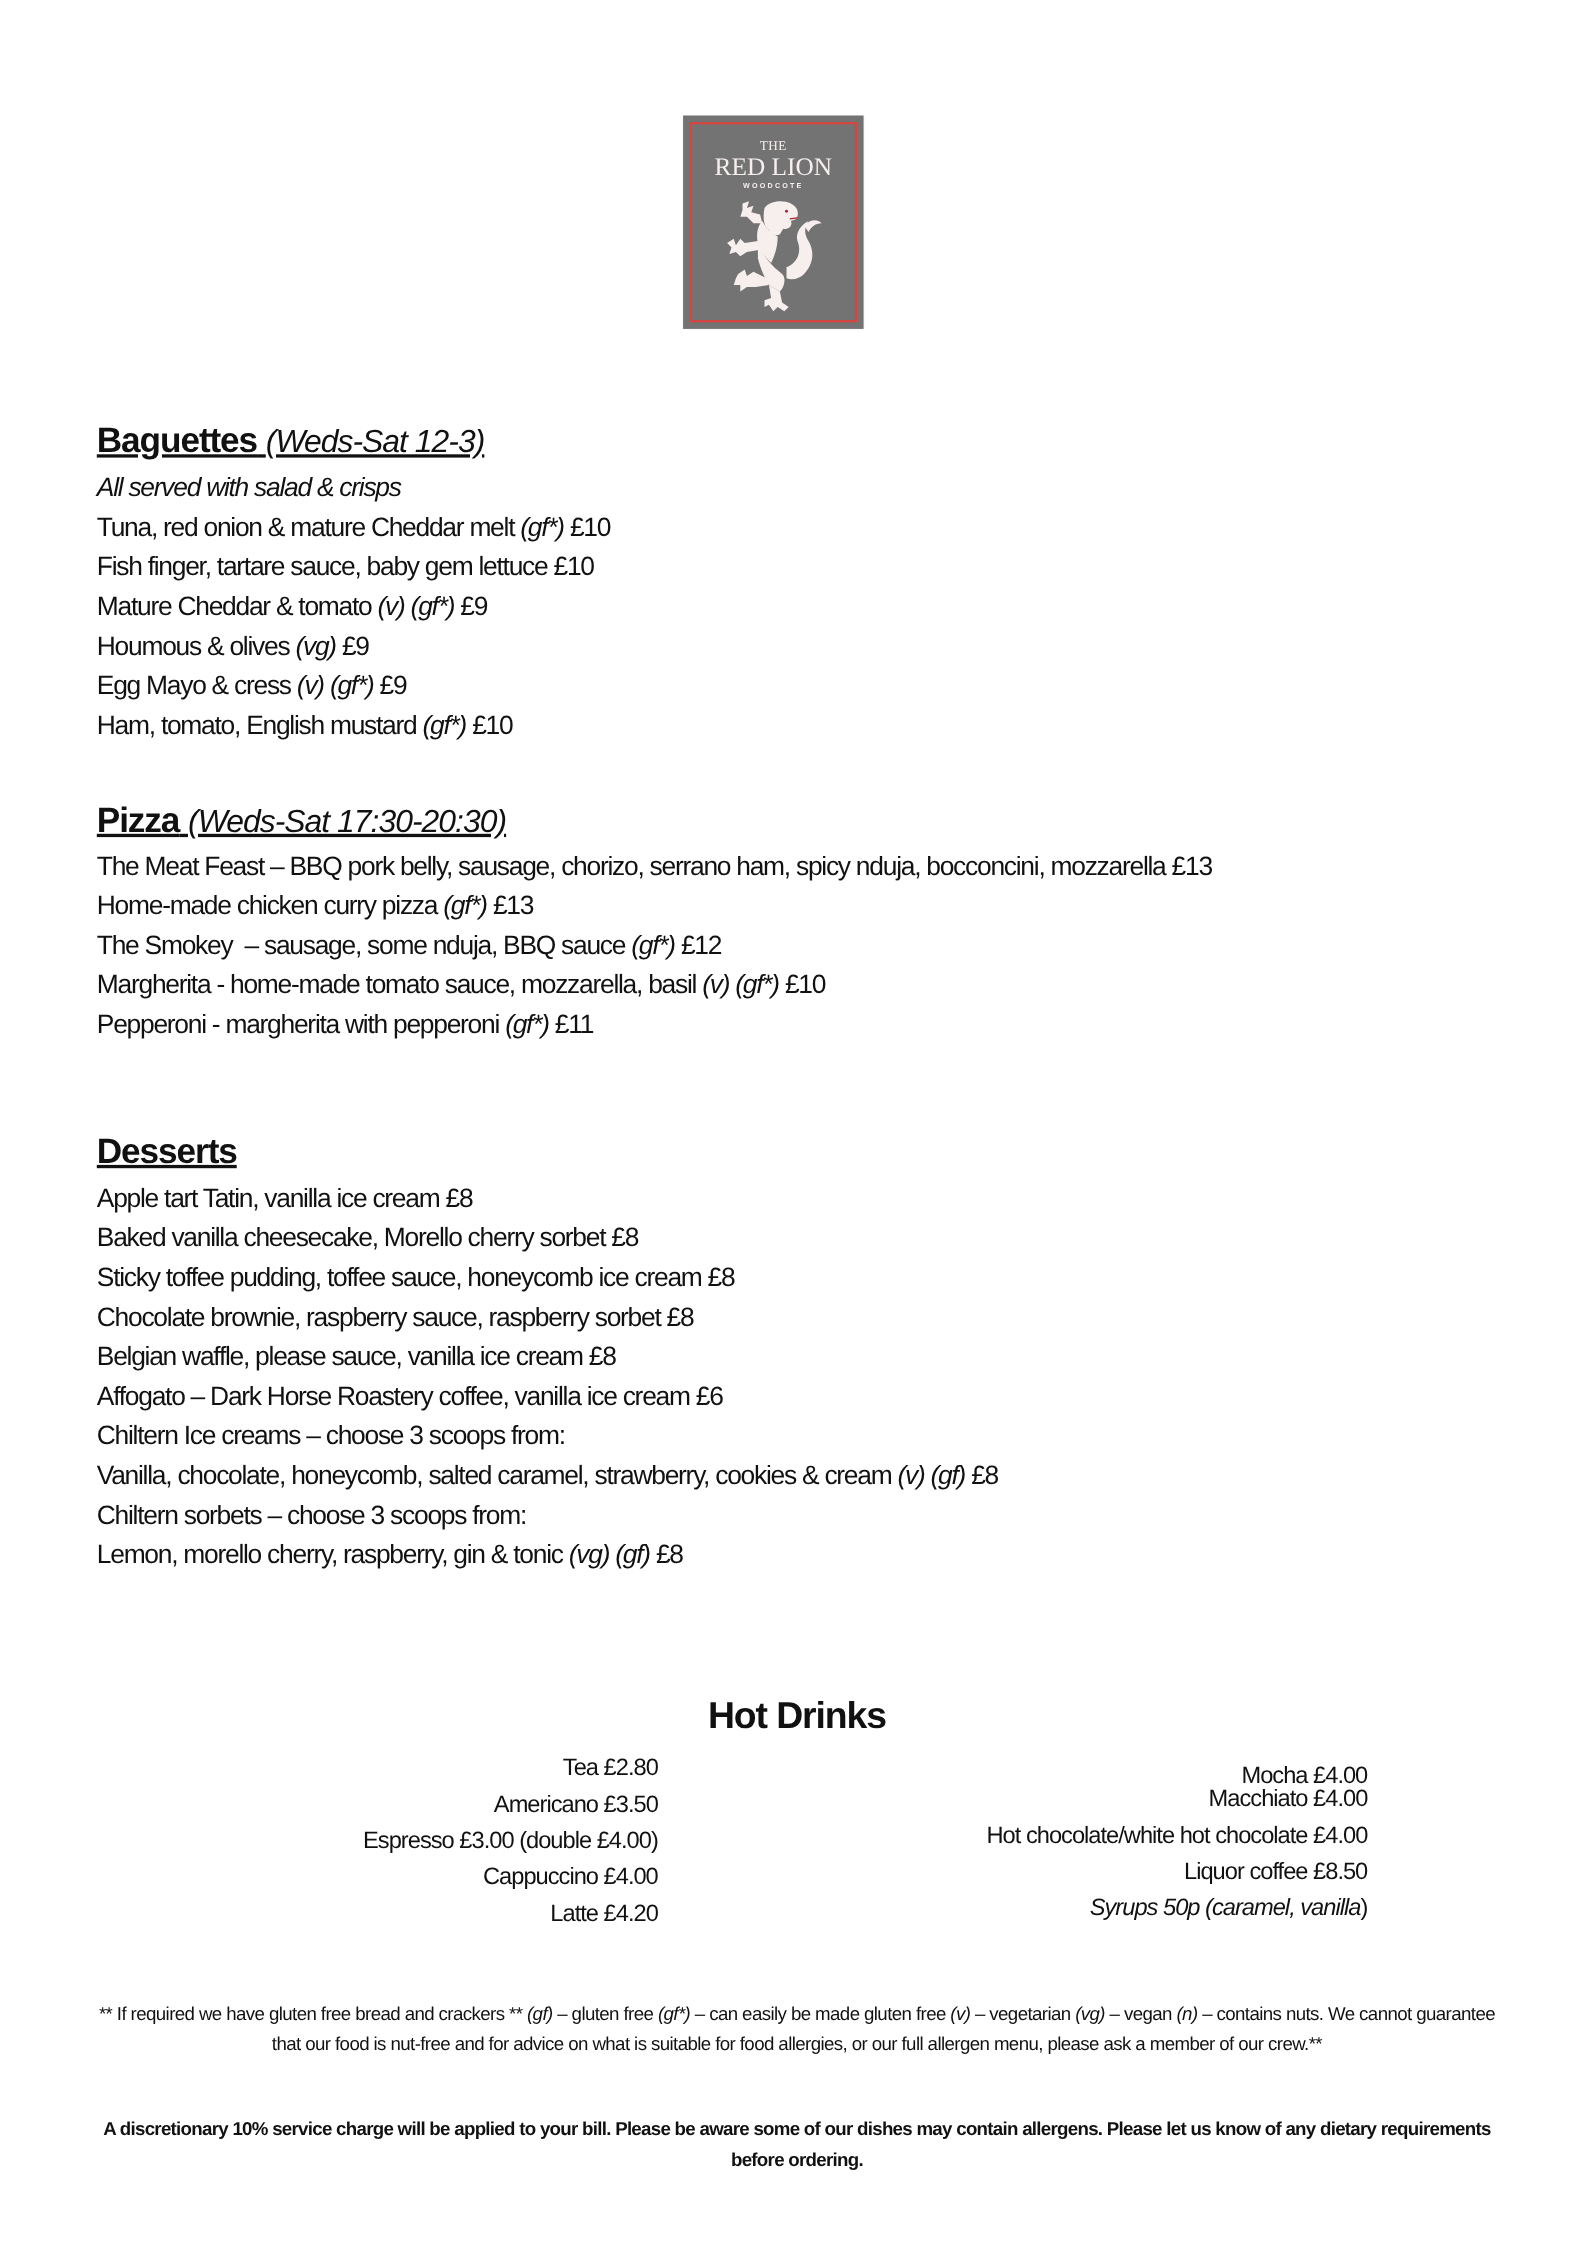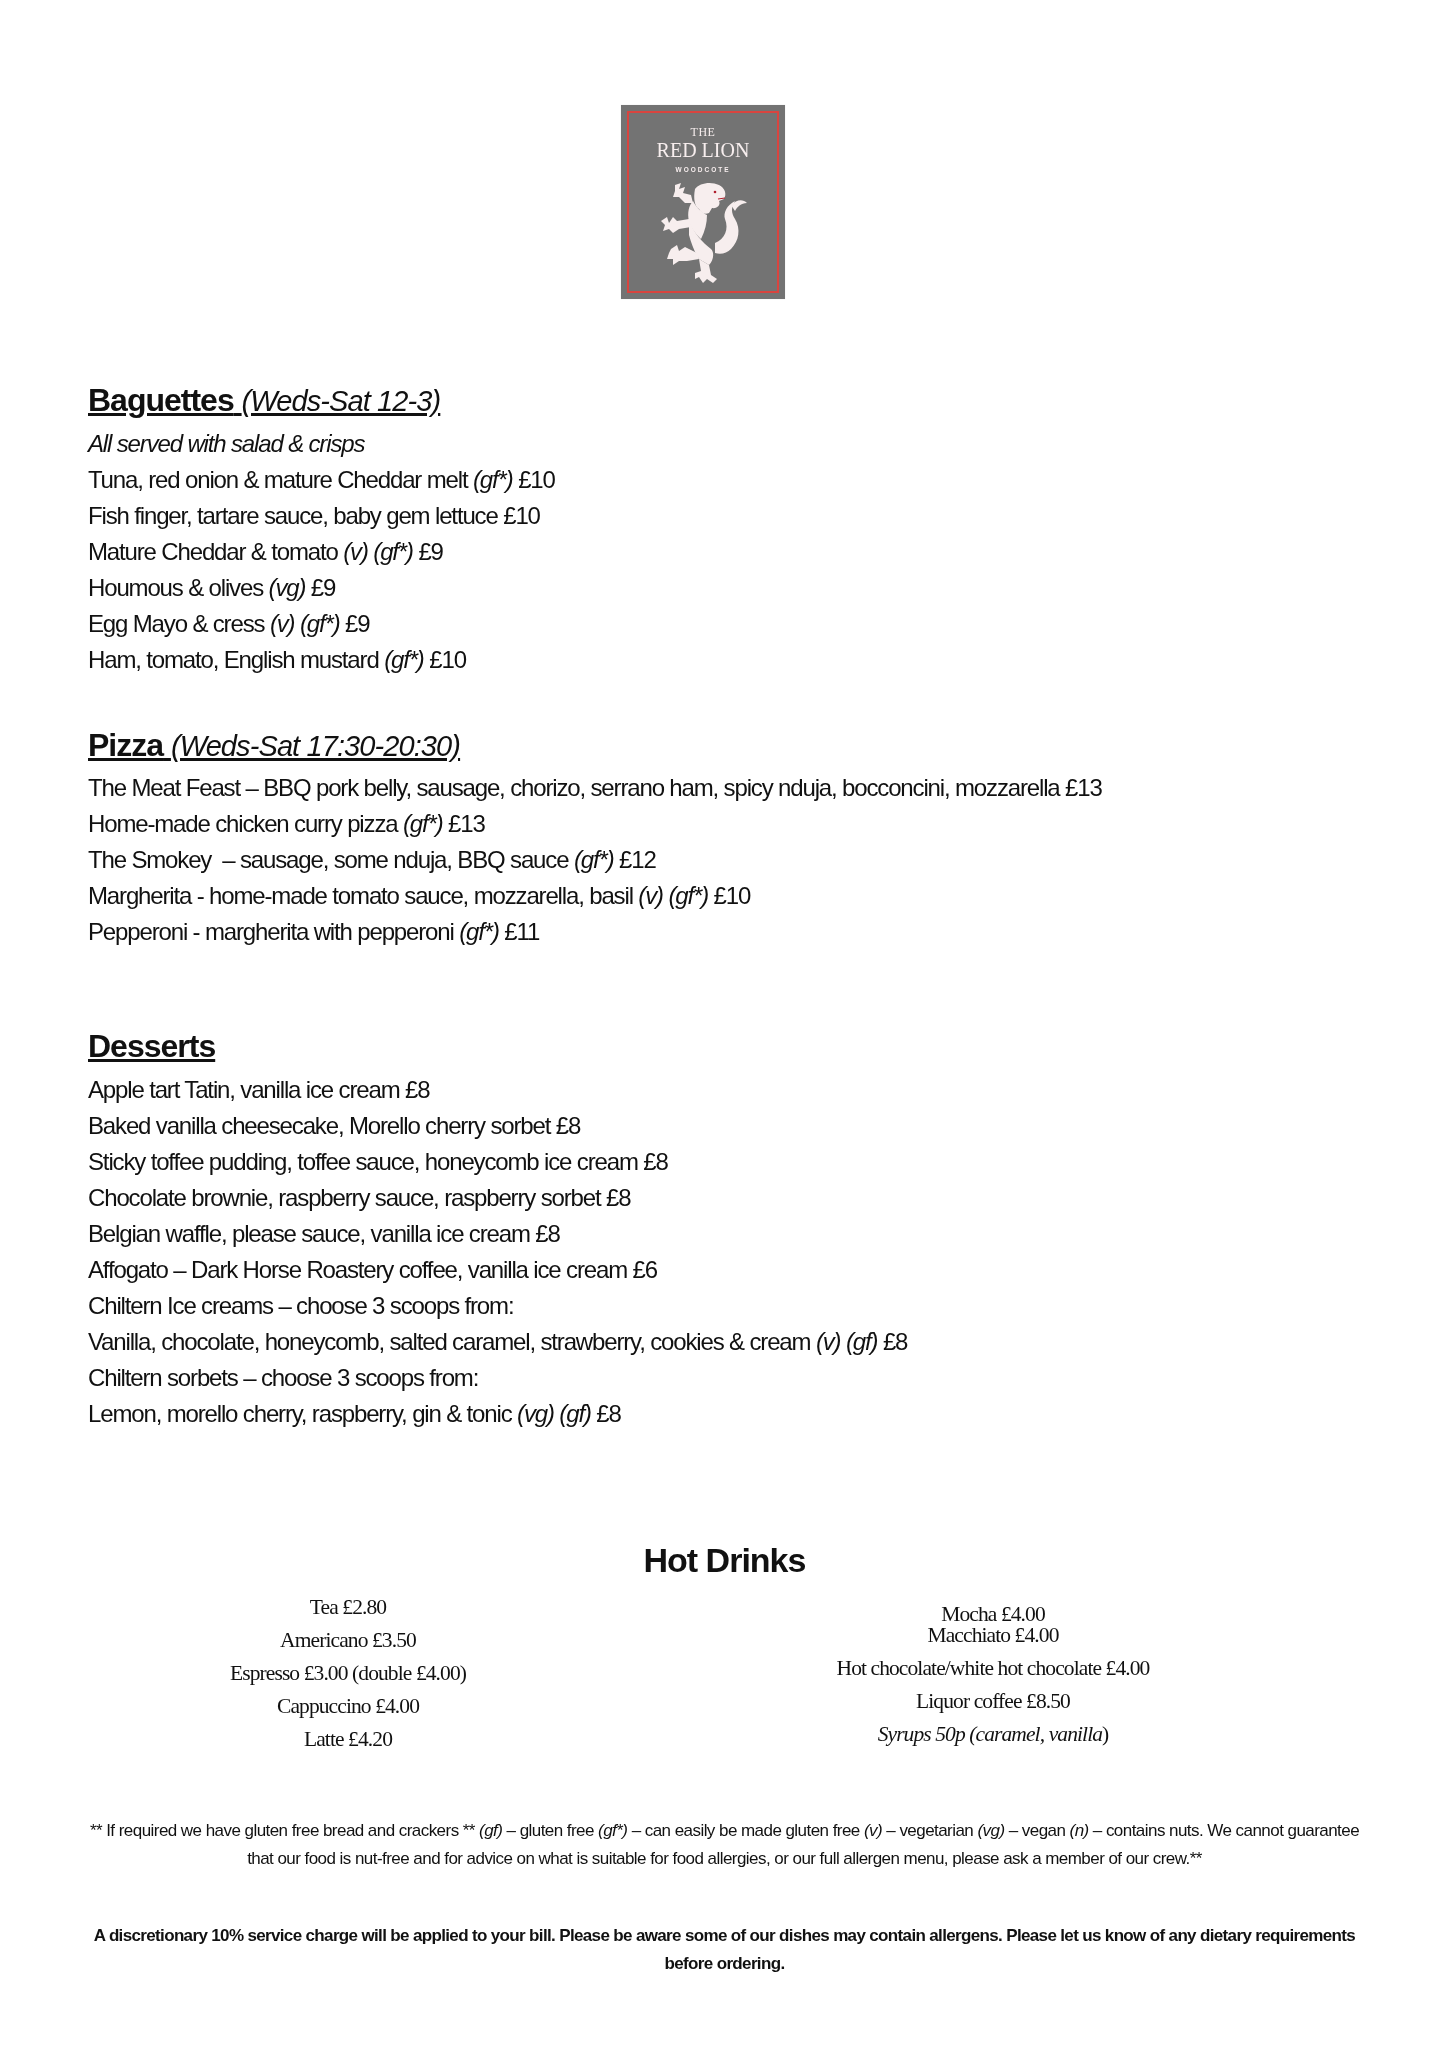--- a/index.html
+++ b/index.html
@@ -18,21 +18,21 @@
   }
   .logo-frame {
     position: absolute; left: 6px; top: 6px; right: 6px; bottom: 6px;
     border: 2px solid #d9443f;
   }
   .logo-the, .logo-name, .logo-place {
     position: absolute; left: 0; right: 0; text-align: center; color: #f7eeee;
     font-family: "Liberation Serif", "DejaVu Serif", serif; white-space: nowrap;
   }
   .logo-the { top: 20px; font-size: 12px; letter-spacing: 0.5px; }
-  .logo-name { top: 34px; font-size: 20px; letter-spacing: 0px; }
+  .logo-name { top: 34px; font-size: 23px; letter-spacing: 0px; }
   .logo-place { top: 61px; font-size: 6.5px; letter-spacing: 2px;
     font-family: "Liberation Sans", "DejaVu Sans", sans-serif; font-weight: bold; }
   .logo-lion { position: absolute; left: 34px; top: 74px; width: 96px; height: 108px; }
 
   
   .section { left: 88px; }
   .heading {
     position: absolute; left: 0; white-space: nowrap;
     font-size: 32px; font-weight: bold; letter-spacing: -1px; line-height: 40px; text-decoration: underline;
   }
@@ -44,22 +44,22 @@
   .line i, .line .tag { font-style: italic; }
   .subtitle { font-style: italic; }
 
   
   .hd-title {
     left: 0; width: 1449px; top: 1540px; text-align: center;
     font-size: 34px; font-weight: bold; letter-spacing: -1px; line-height: 40px;
   }
   .hd-col { width: 500px; }
   .hd-col .hline {
-    position: absolute; left: 0; width: 500px; text-align: center; white-space: nowrap;
-    font-size: 21.5px; letter-spacing: -0.9px; line-height: 28px; font-family: Liberation Serif, serif;
+    position: absolute; left: 0; width: 500px; text-align: right; white-space: nowrap;
+    font-size: 21.5px; letter-spacing: -0.9px; line-height: 28px;
   }
   .hd-col .hline.italic { font-style: italic; }
   .hd-col .hline .upright { font-style: normal; }
 
   
   .notes {
     left: 80px; width: 1289px; top: 1817px; text-align: center;
     font-size: 17px; letter-spacing: -0.55px; line-height: 28px;
   }
   .notes i { font-style: italic; }

